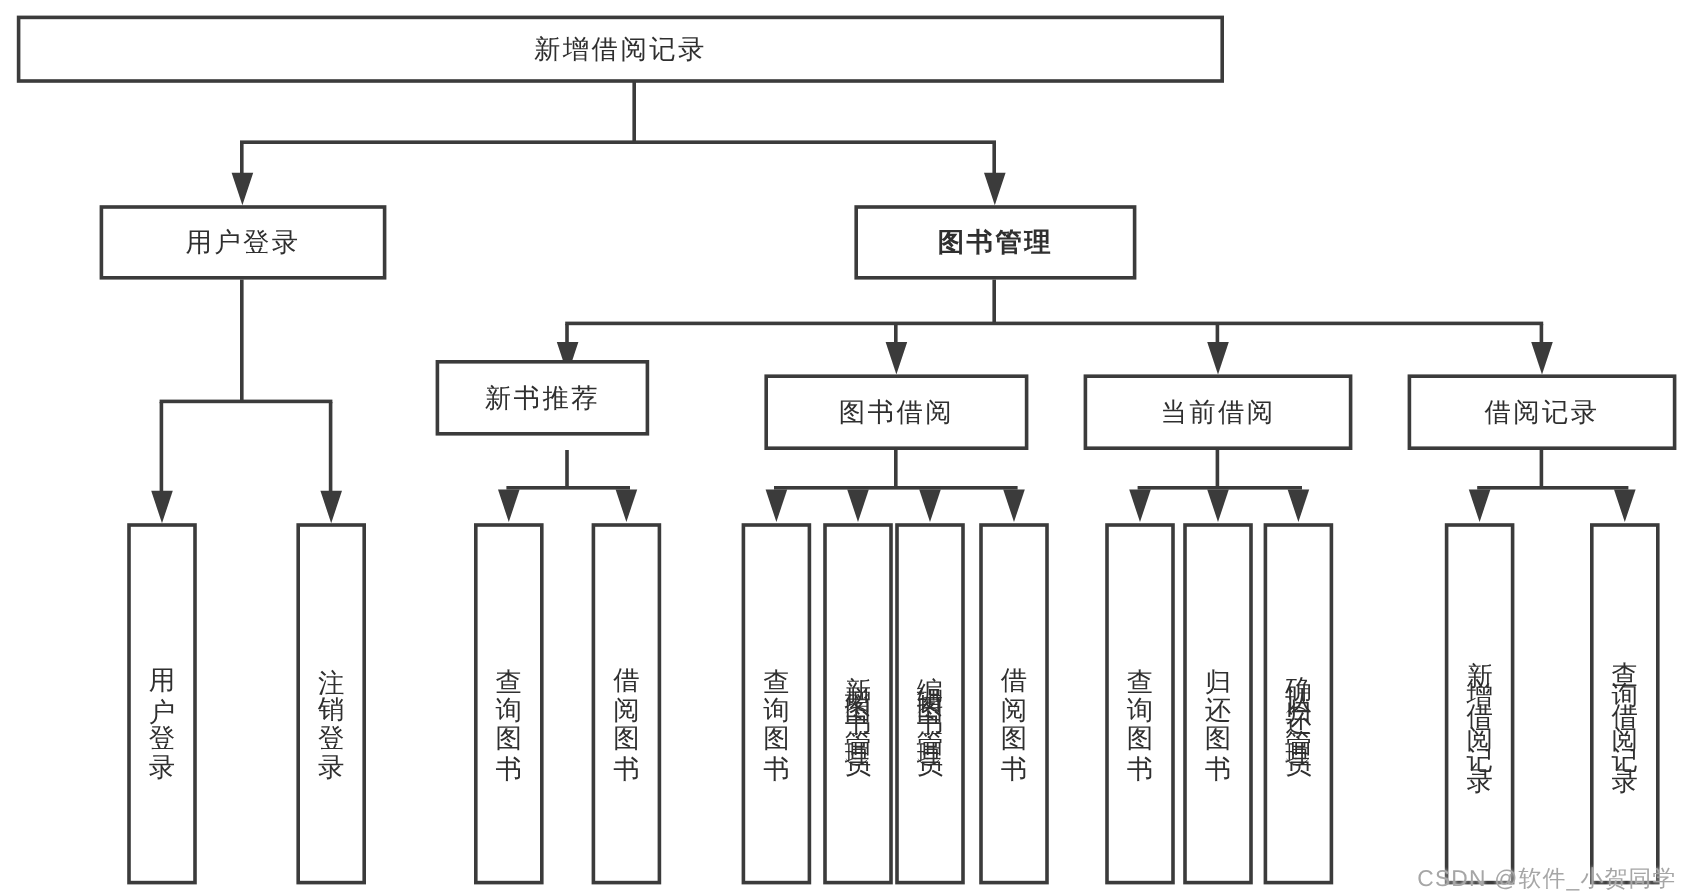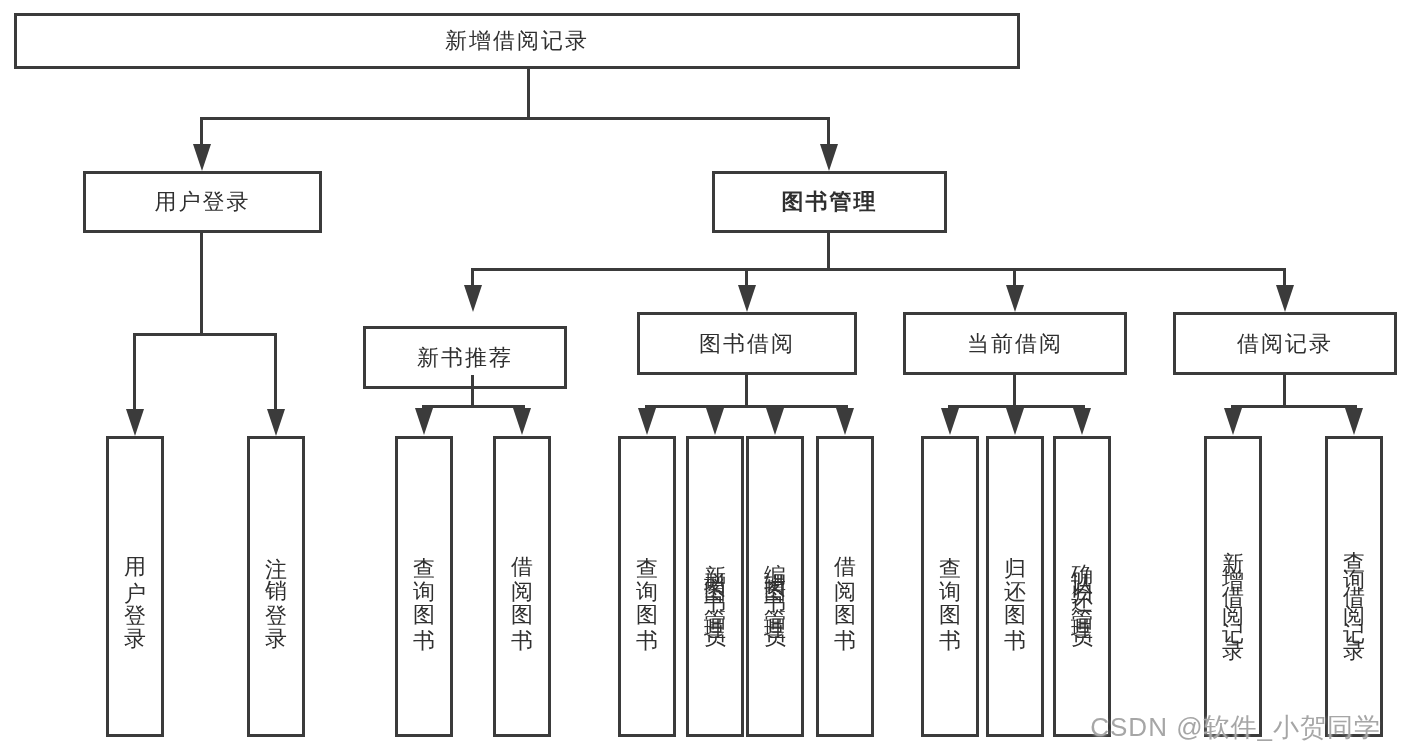--- a/index.html
+++ b/index.html
@@ -62,23 +62,23 @@
   .arrow {
     position: absolute;
     width: 0;
     height: 0;
     border-left: 9px solid transparent;
     border-right: 9px solid transparent;
     border-top: 27px solid var(--line);
   }
   .watermark {
     position: absolute;
-    right: 24px;
+    right: 8px;
     bottom: 2px;
-    font-size: 26px;
+    font-size: 19px;
     color: var(--watermark);
     letter-spacing: 1px;
     z-index: 10;
     text-shadow: 0 0 3px #fff;
   }
 </style>
 </head>
 <body>
 
 <div id="canvas">
@@ -106,21 +106,21 @@
   <div class="hline" style="left:471px; top:268px; width:815px;"></div>
   <div class="vline" style="left:471px; top:270px; height:17px;"></div>
   <div class="arrow" style="left:464px; top:285px;"></div>
   <div class="vline" style="left:745px; top:270px; height:17px;"></div>
   <div class="arrow" style="left:738px; top:285px;"></div>
   <div class="vline" style="left:1013px; top:270px; height:17px;"></div>
   <div class="arrow" style="left:1006px; top:285px;"></div>
   <div class="vline" style="left:1283px; top:270px; height:17px;"></div>
   <div class="arrow" style="left:1276px; top:285px;"></div>
 
-  <div class="hbox" style="left:363px; top:326px; width:204px; height:63px;">新书推荐</div>
+  <div class="hbox" style="left:363px; top:300px; width:178px; height:63px;">新书推荐</div>
   <div class="hbox" style="left:903px; top:312px; width:224px; height:63px;">当前借阅</div>
   <div class="hbox" style="left:637px; top:312px; width:220px; height:63px;">图书借阅</div>
   <div class="hbox" style="left:1173px; top:312px; width:224px; height:63px;text-align:center;">借阅记录</div>
 
   <div class="vline" style="left:471px; top:375px; height:32px;"></div>
   <div class="hline" style="left:422px; top:405px; width:103px;"></div>
   <div class="arrow" style="left:415px; top:408px;"></div>
   <div class="arrow" style="left:513px; top:408px;"></div>
 
   <div class="vline" style="left:745px; top:375px; height:32px;"></div>

